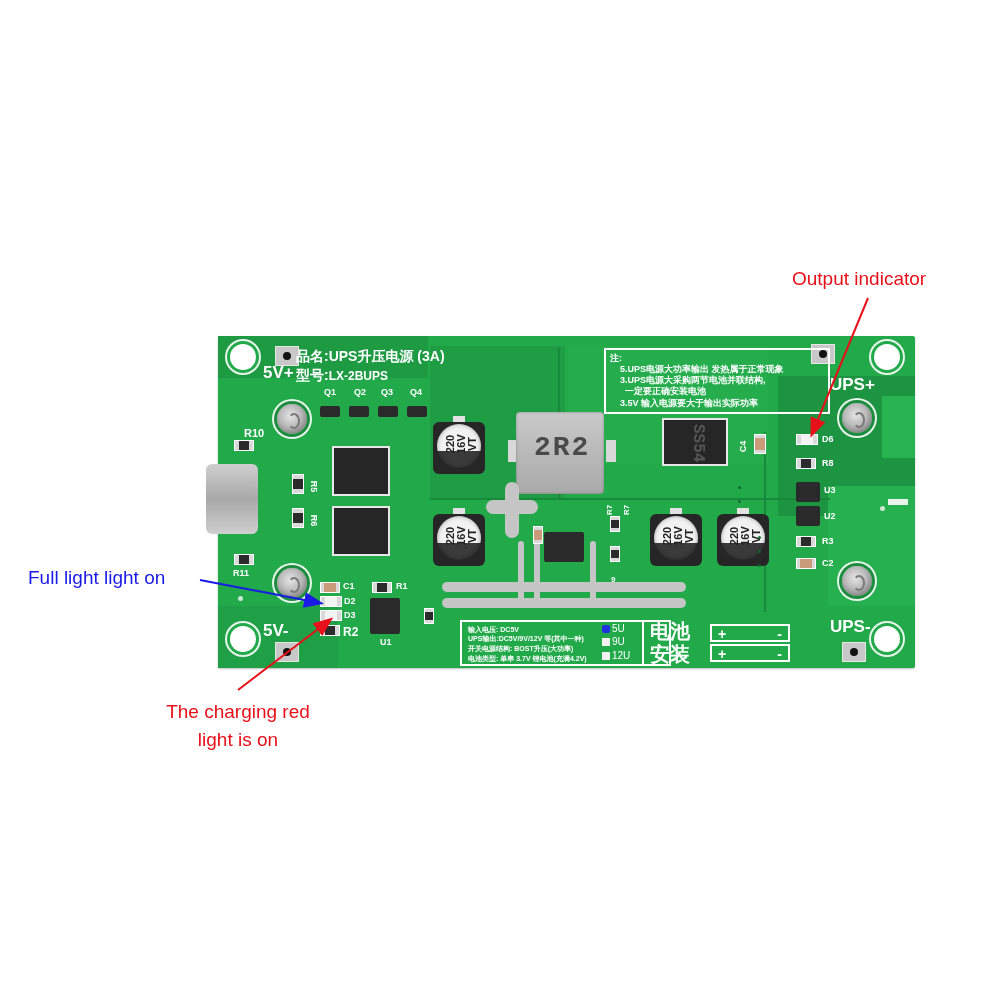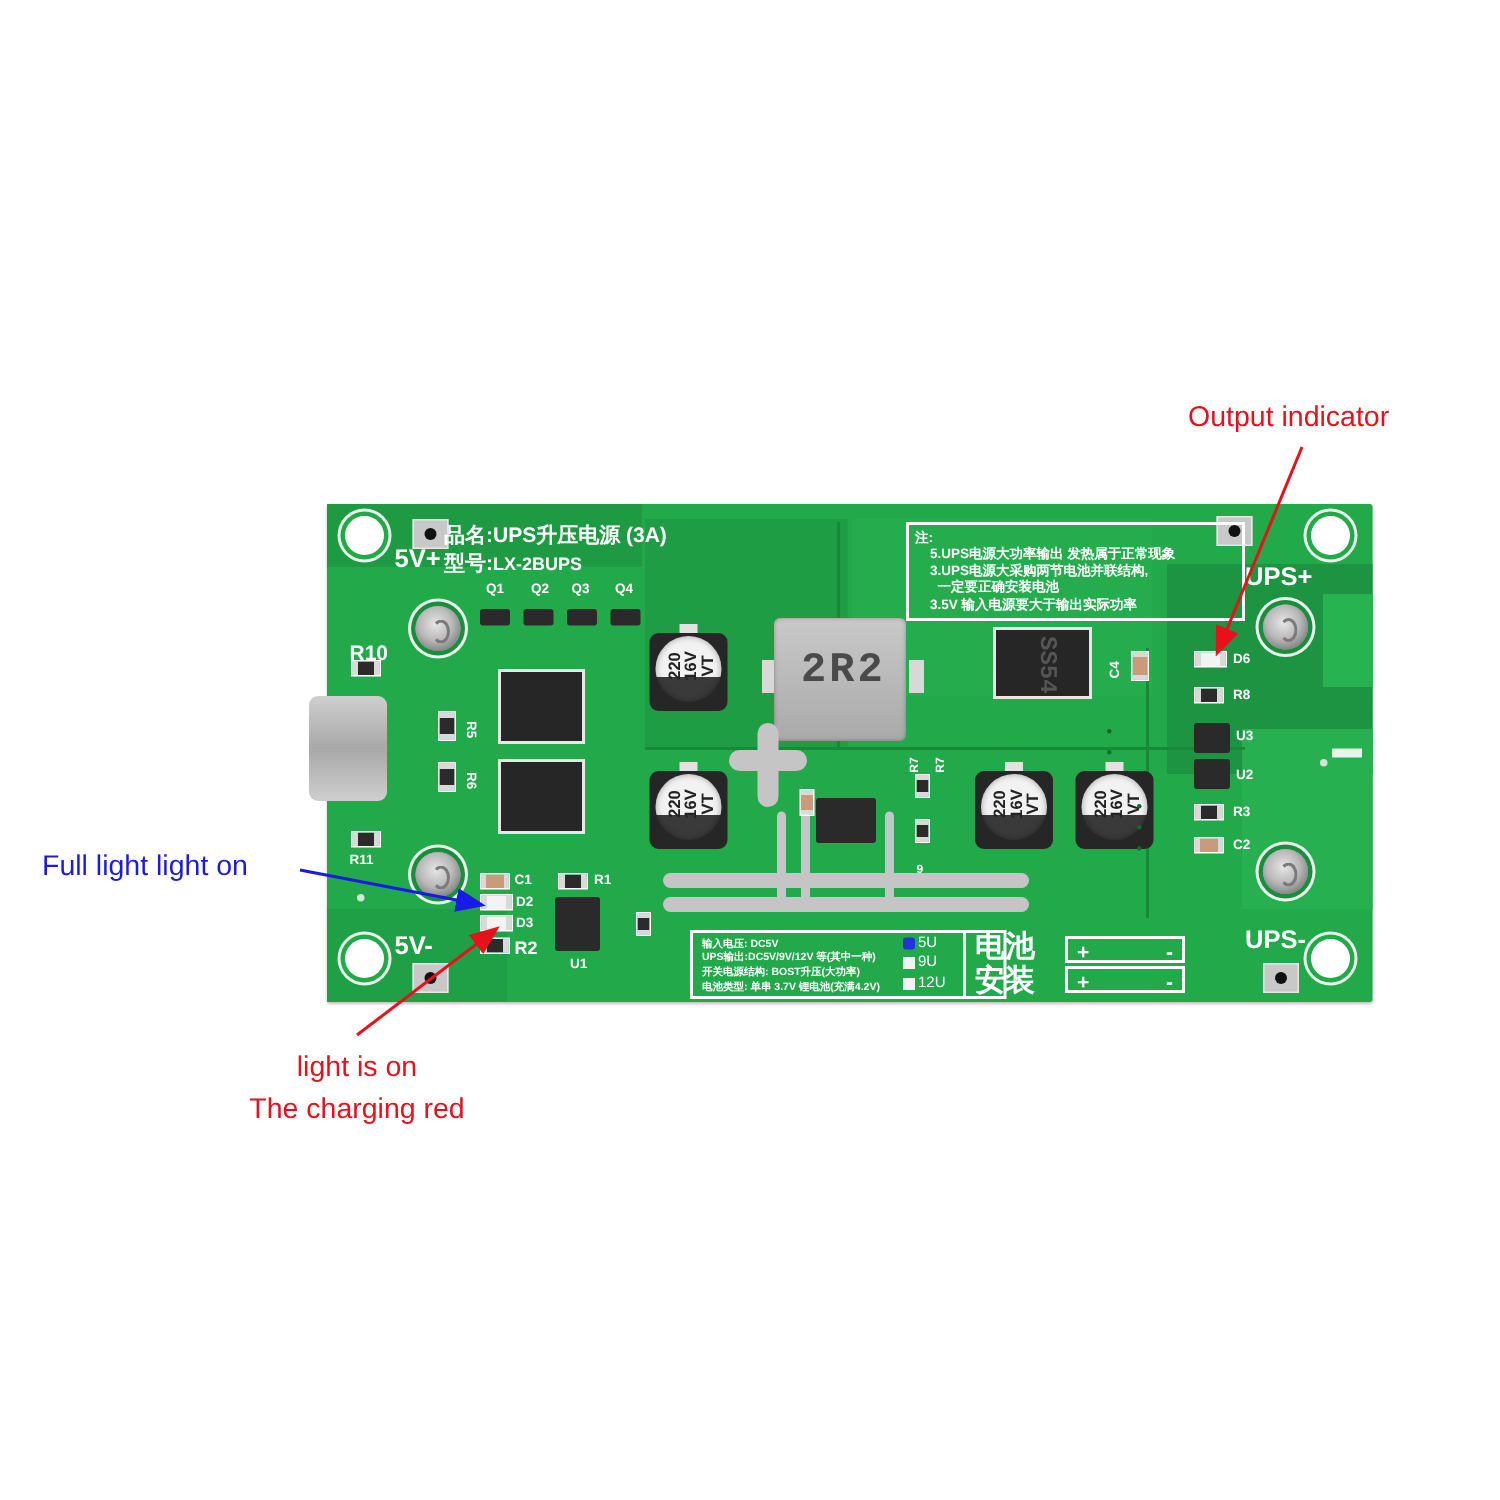--- a/index.html
+++ b/index.html
@@ -80,21 +80,21 @@
 
   <div class="silk" style="left:106px;top:52px;font-size:9px;">Q1</div>
   <div class="silk" style="left:136px;top:52px;font-size:9px;">Q2</div>
   <div class="silk" style="left:163px;top:52px;font-size:9px;">Q3</div>
   <div class="silk" style="left:192px;top:52px;font-size:9px;">Q4</div>
   <div class="ic" style="left:102px;top:70px;width:20px;height:11px;"></div>
   <div class="ic" style="left:131px;top:70px;width:20px;height:11px;"></div>
   <div class="ic" style="left:160px;top:70px;width:20px;height:11px;"></div>
   <div class="ic" style="left:189px;top:70px;width:20px;height:11px;"></div>
 
-  <div class="silk" style="left:15px;top:92px;font-size:14px;">R10</div>
+  <div class="silk" style="left:26px;top:92px;font-size:11px;">R10</div>
   <div class="smd res" style="left:16px;top:104px;width:20px;height:11px;"></div>
   <div class="smd res" style="left:16px;top:218px;width:20px;height:11px;"></div>
   <div class="silk" style="left:15px;top:233px;font-size:9px;">R11</div>
   <div class="smd res" style="left:74px;top:138px;width:12px;height:20px;background:linear-gradient(180deg,#d9d9d9 0 22%,#2b2b2b 22% 78%,#d9d9d9 78% 100%);"></div>
   <div class="silk" style="left:90px;top:146px;font-size:9px;transform:rotate(90deg);">R5</div>
   <div class="smd res" style="left:74px;top:172px;width:12px;height:20px;background:linear-gradient(180deg,#d9d9d9 0 22%,#2b2b2b 22% 78%,#d9d9d9 78% 100%);"></div>
   <div class="silk" style="left:90px;top:180px;font-size:9px;transform:rotate(90deg);">R6</div>
 
   <div class="usb" style="left:-12px;top:128px;width:52px;height:70px;"></div>
 
@@ -241,16 +241,16 @@
         <path d="M0,0 L10,4 L0,8 z" fill="#e8101a"></path>
       </marker>
   </defs>
   <line x1="200" y1="580" x2="320" y2="603" stroke="#1a1ae6" stroke-width="2" marker-end="url(#ab)"></line>
   <line x1="238" y1="690" x2="330" y2="620" stroke="#e8101a" stroke-width="2" marker-end="url(#ar)"></line>
   <line x1="868" y1="298" x2="812" y2="434" stroke="#e8101a" stroke-width="2" marker-end="url(#ar)"></line>
 </svg>
 
 <div class="callout" style="left:28px;top:564px;color:#1a1ae6;">Full light light on</div>
 <div class="callout" style="left:148px;top:698px;color:#e8101a;text-align:center;width:180px;">
+  <div>The charging red</div>
   <div>light is on</div>
-  <div>The charging red</div>
 </div>
 <div class="callout" style="left:792px;top:265px;color:#e8101a;">Output indicator</div>
 
 </body></html>

